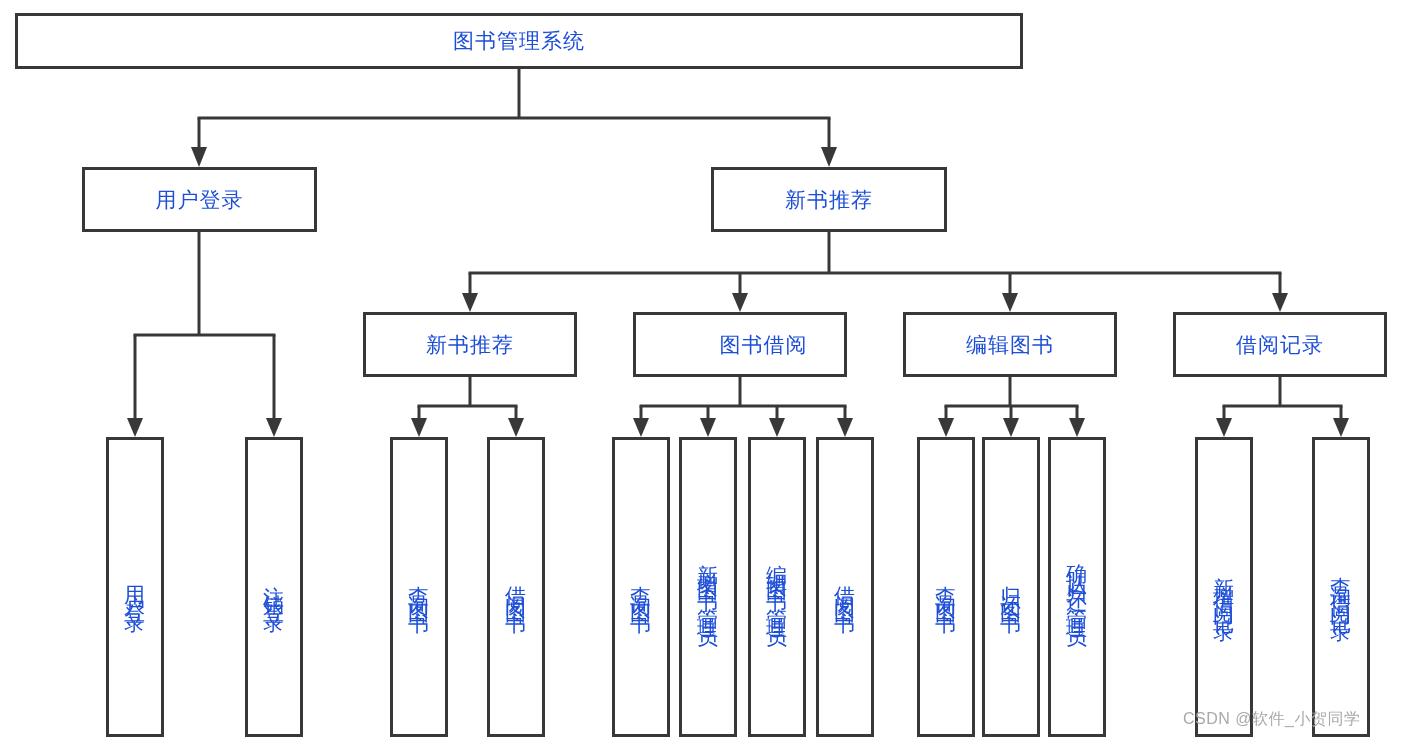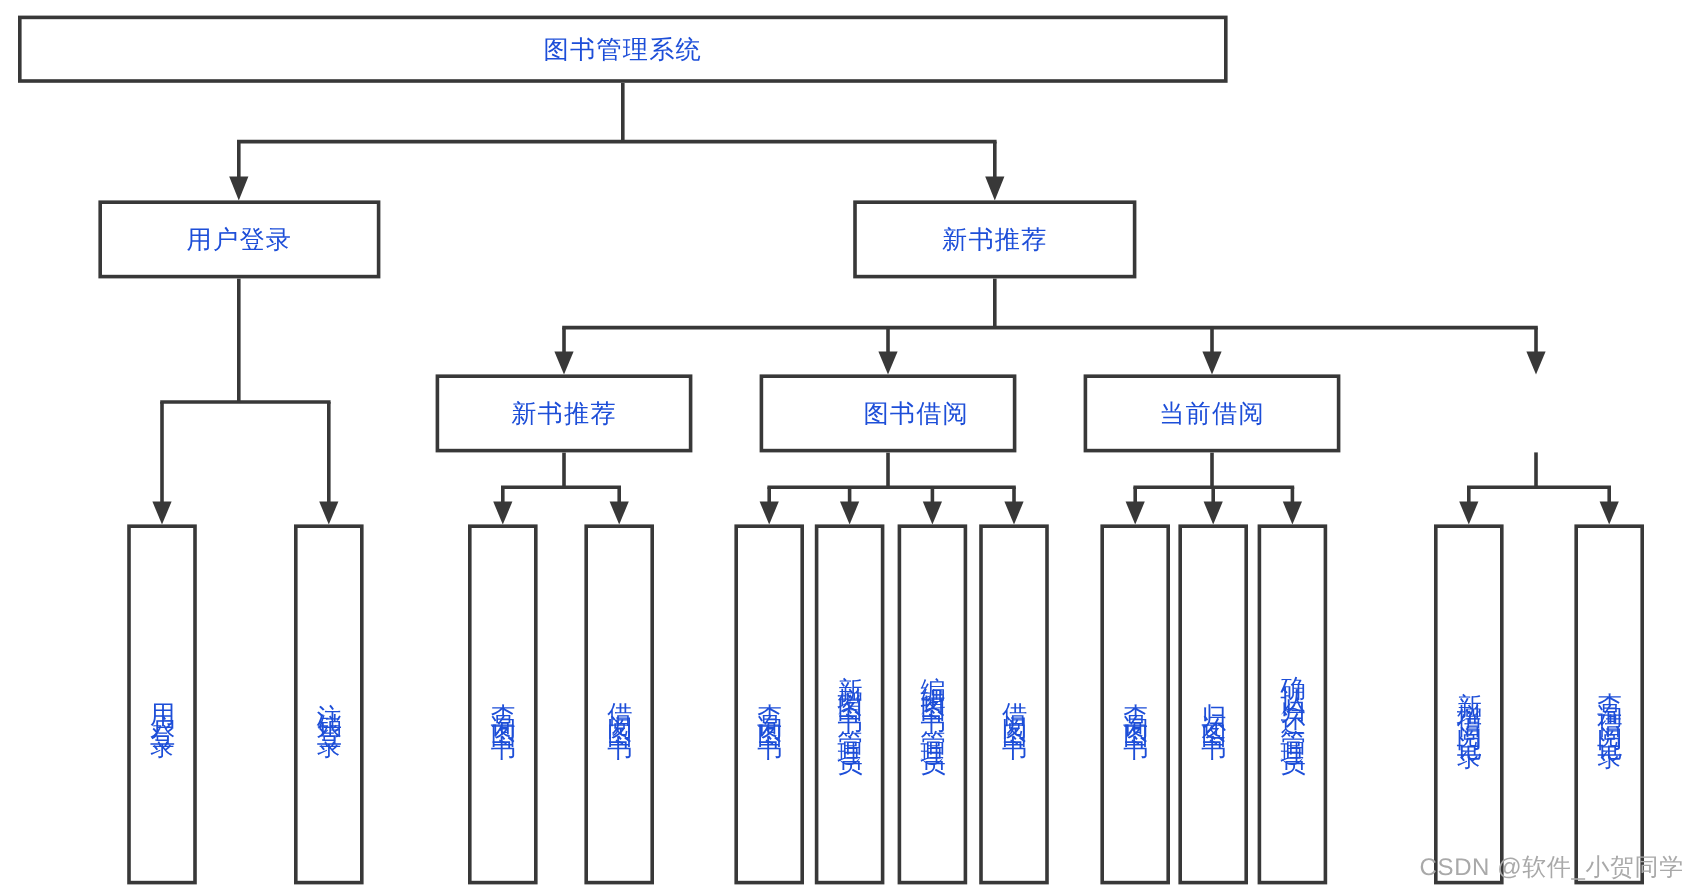--- a/index.html
+++ b/index.html
@@ -56,21 +56,21 @@
   .lf-8  { left: 816px; }
   .lf-9  { left: 917px; }
   .lf-10 { left: 982px; }
   .lf-11 { left: 1048px; }
   .lf-12 { left: 1195px; }
   .lf-13 { left: 1312px; }
   #watermark {
     position: absolute;
     left: 1183px;
     top: 709px;
-    font-size: 20px;
+    font-size: 16px;
     color: #a9a9a9;
     letter-spacing: 0.5px;
     white-space: nowrap;
     z-index: 5;
   }
 </style>
 </head>
 <body>
 
 <div id="stage">
@@ -154,21 +154,24 @@
     <span>新书推荐</span>
   </div>
 
   <div class="node lvl3 l3-1">
     <span>新书推荐</span>
   </div>
   <div class="node lvl3 l3-2">
     <span>图书借阅</span>
   </div>
   <div class="node lvl3 l3-3">
-    <span>当前借阅</span>
+    <span>编辑图书</span>
+  </div>
+  <div class="node lvl3 l3-4">
+    <span>借阅记录</span>
   </div>
 
   <div class="node leaf lf-1">
     <span class="leaf-text">用户登录</span>
   </div>
   <div class="node leaf lf-2">
     <span class="leaf-text">注销登录</span>
   </div>
 
   <div class="node leaf lf-3">

